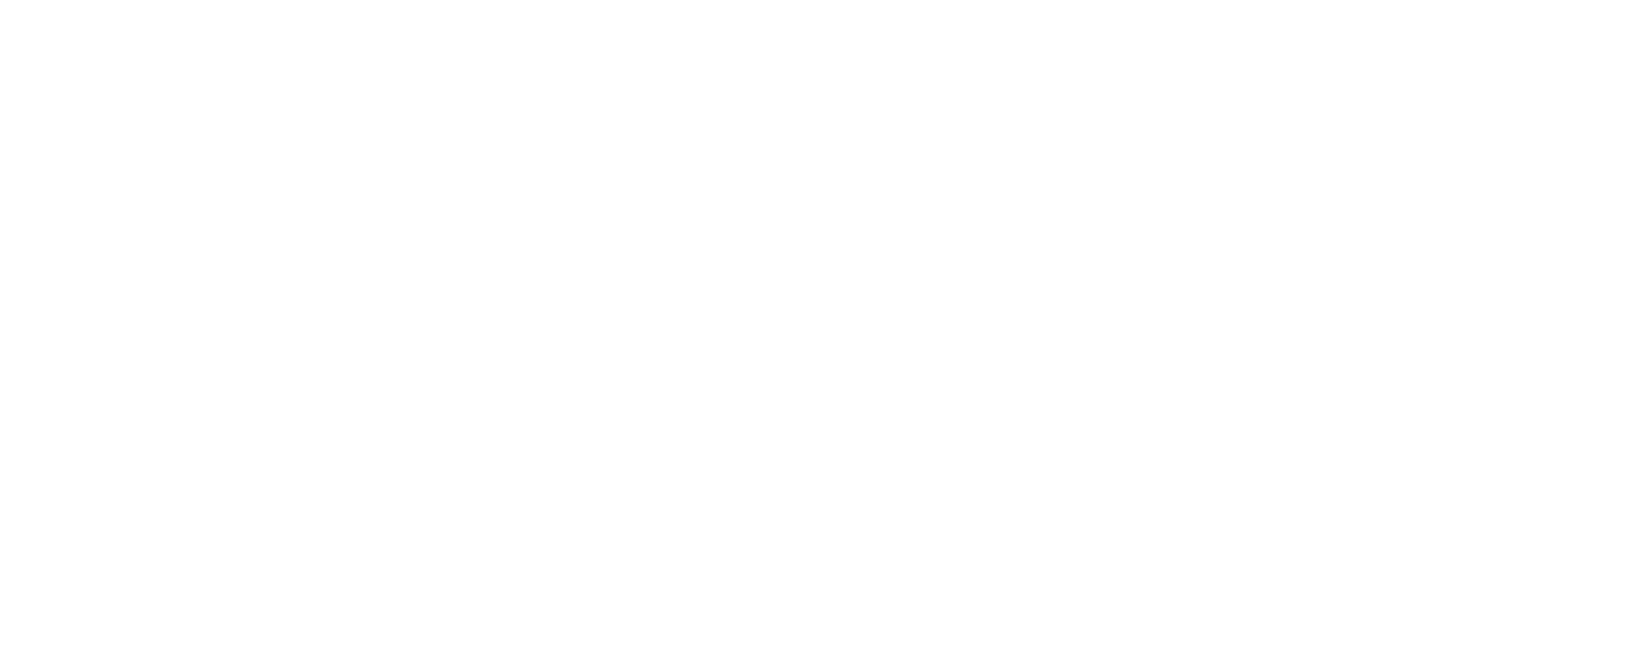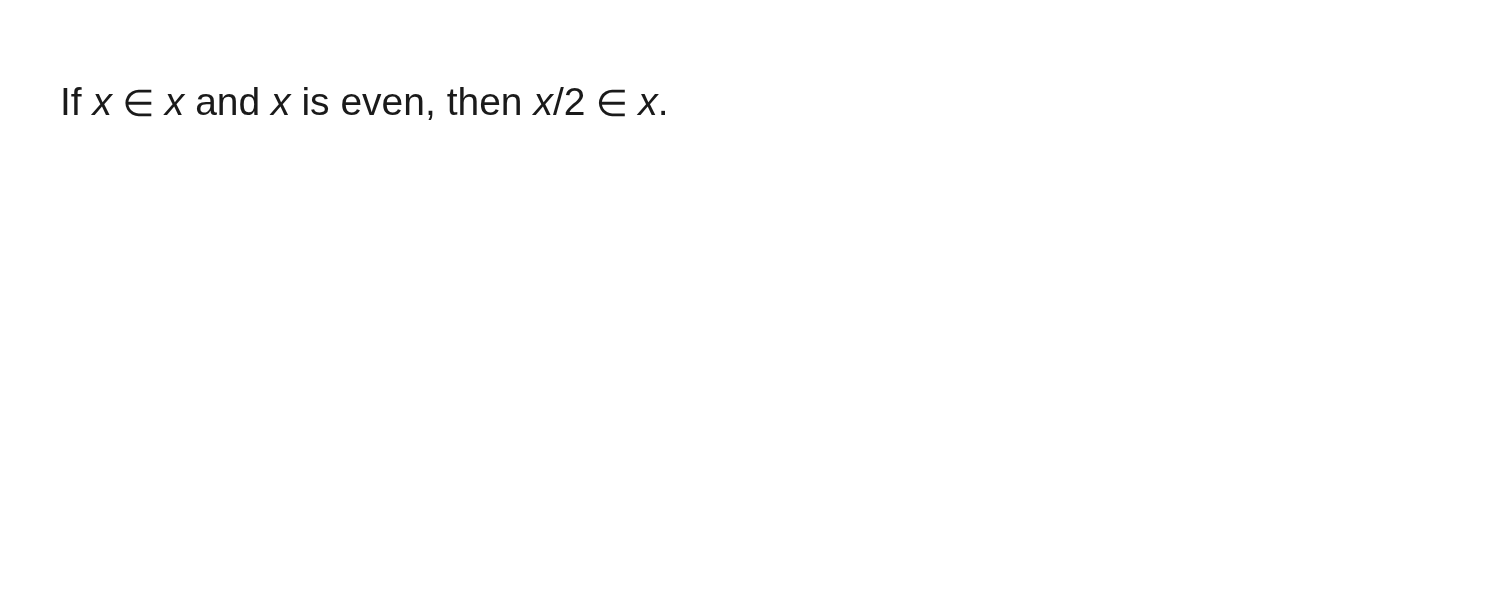--- a/index.html
+++ b/index.html
@@ -31,16 +31,13 @@
     }
     .elem {
       font-size: 37px;
       vertical-align: -1px;
     }
   </style>
 </head>
 <body>
 
 <div class="problem-text">
-  <p>
-    <span>If </span><span class="italic">x</span><span class="math elem"> ∈ </span><span class="italic">x</span><span> and </span><span class="italic">x</span><span> is even, then </span><span class="italic">x</span><span>/2</span><span class="math elem"> ∈ </span><span class="italic">x</span><span>.</span>
-  </p>
 </div>
 
 </body></html>

